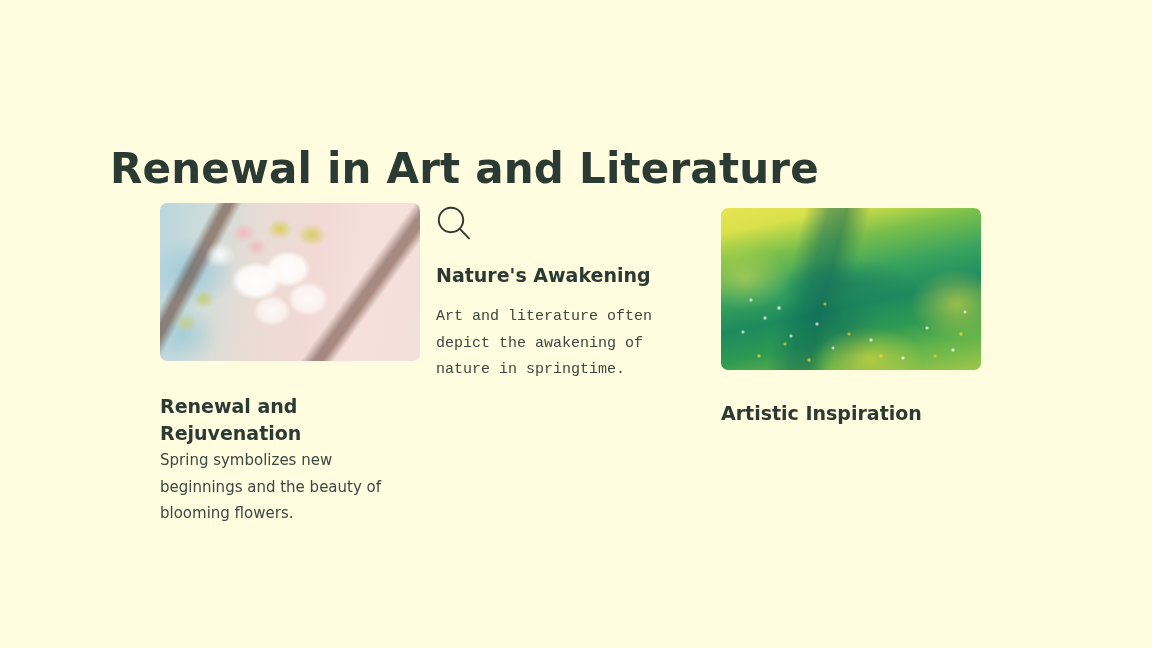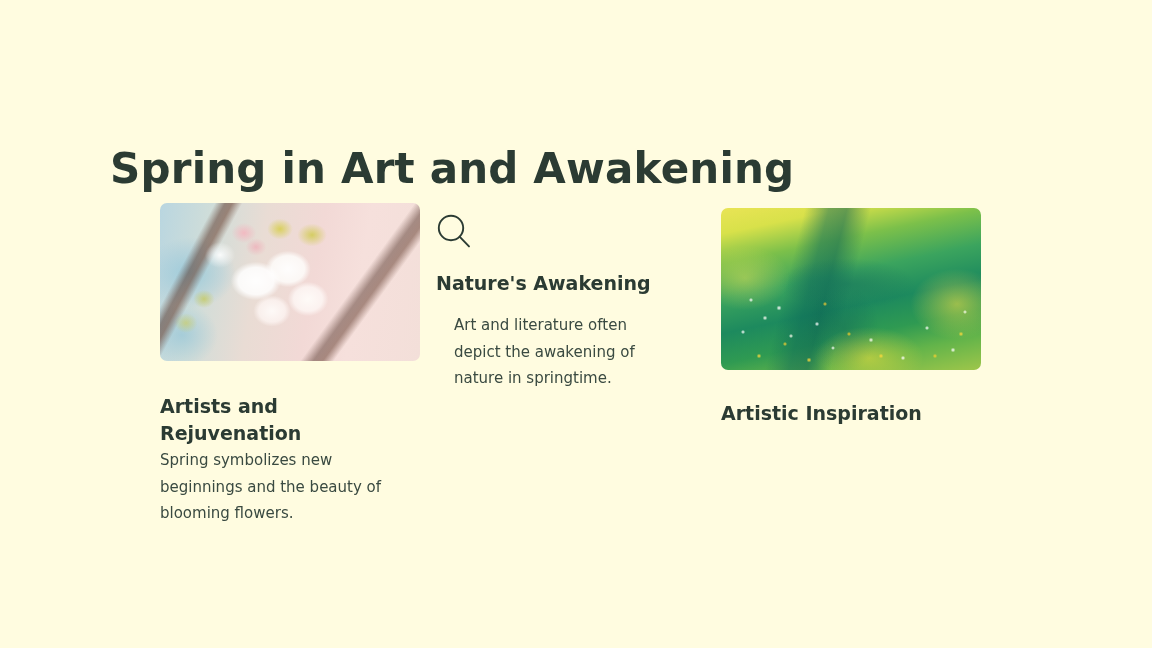--- a/index.html
+++ b/index.html
@@ -33,21 +33,21 @@
     letter-spacing: 0.2px;
     line-height: 1.1;
     white-space: nowrap;
   }
 
   
   .col {
     position: absolute;
   }
   .col-1 { left: 160px; top: 203px; width: 262px; }
-  .col-2 { left: 436px; top: 212px; width: 250px; }
+  .col-2 { left: 436px; top: 204px; width: 250px; }
   .col-3 { left: 721px; top: 200px; width: 272px; margin-top: 8px; }
 
   .thumb {
     width: 260px;
     height: 158px;
     border-radius: 7px;
     overflow: hidden;
     position: relative;
     display: block;
   }
@@ -118,44 +118,44 @@
   .card-body {
     font-size: 15px;
     color: #3a4a41;
     line-height: 1.78;
   }
 
   .col-1 .card-title { margin-top: 32px; width: 200px; }
   .col-1 .card-body  { width: 240px; }
 
   .col-2 .card-title { margin-top: 0; width: 250px; }
-  .col-2 .card-body  { margin-top: 15px; margin-left: 18px; width: 218px; }
+  .col-2 .card-body  { margin-top: 15px; width: 218px; font-family: Liberation Mono, monospace; }
 
   .col-3 .card-title { margin-top: 30px; width: 250px; }
   .col-3 .card-body  { margin-top: 20px; margin-left: 16px; width: 248px; }
 
   
   .search-icon {
     display: block;
     width: 38px;
     height: 40px;
     margin-bottom: 18px;
   }
   .search-icon svg { display: block; }
 </style>
 </head>
 <body>
 
 <div class="slide">
 
-  <h1 class="page-title">Spring in Art and Awakening</h1>
+  <h1 class="page-title">Renewal in Art and Literature</h1>
 
   <div class="col col-1">
     <div class="thumb img-blossom"></div>
-    <div class="card-title">Artists and Rejuvenation</div>
+    <div class="card-title">Renewal and Rejuvenation</div>
     <div class="card-body">Spring symbolizes new beginnings and the beauty of blooming flowers.</div>
   </div>
 
   <div class="col col-2">
     <span class="search-icon">
       <svg width="38" height="40" viewBox="0 0 38 40" fill="none" xmlns="http://www.w3.org/2000/svg">
         <circle cx="15" cy="16" r="12.2" stroke="#2b3b33" stroke-width="1.9" fill="none"></circle>
         <line x1="23.8" y1="24.8" x2="33" y2="34.4" stroke="#2b3b33" stroke-width="1.9" stroke-linecap="round"></line>
       </svg>
     </span>

